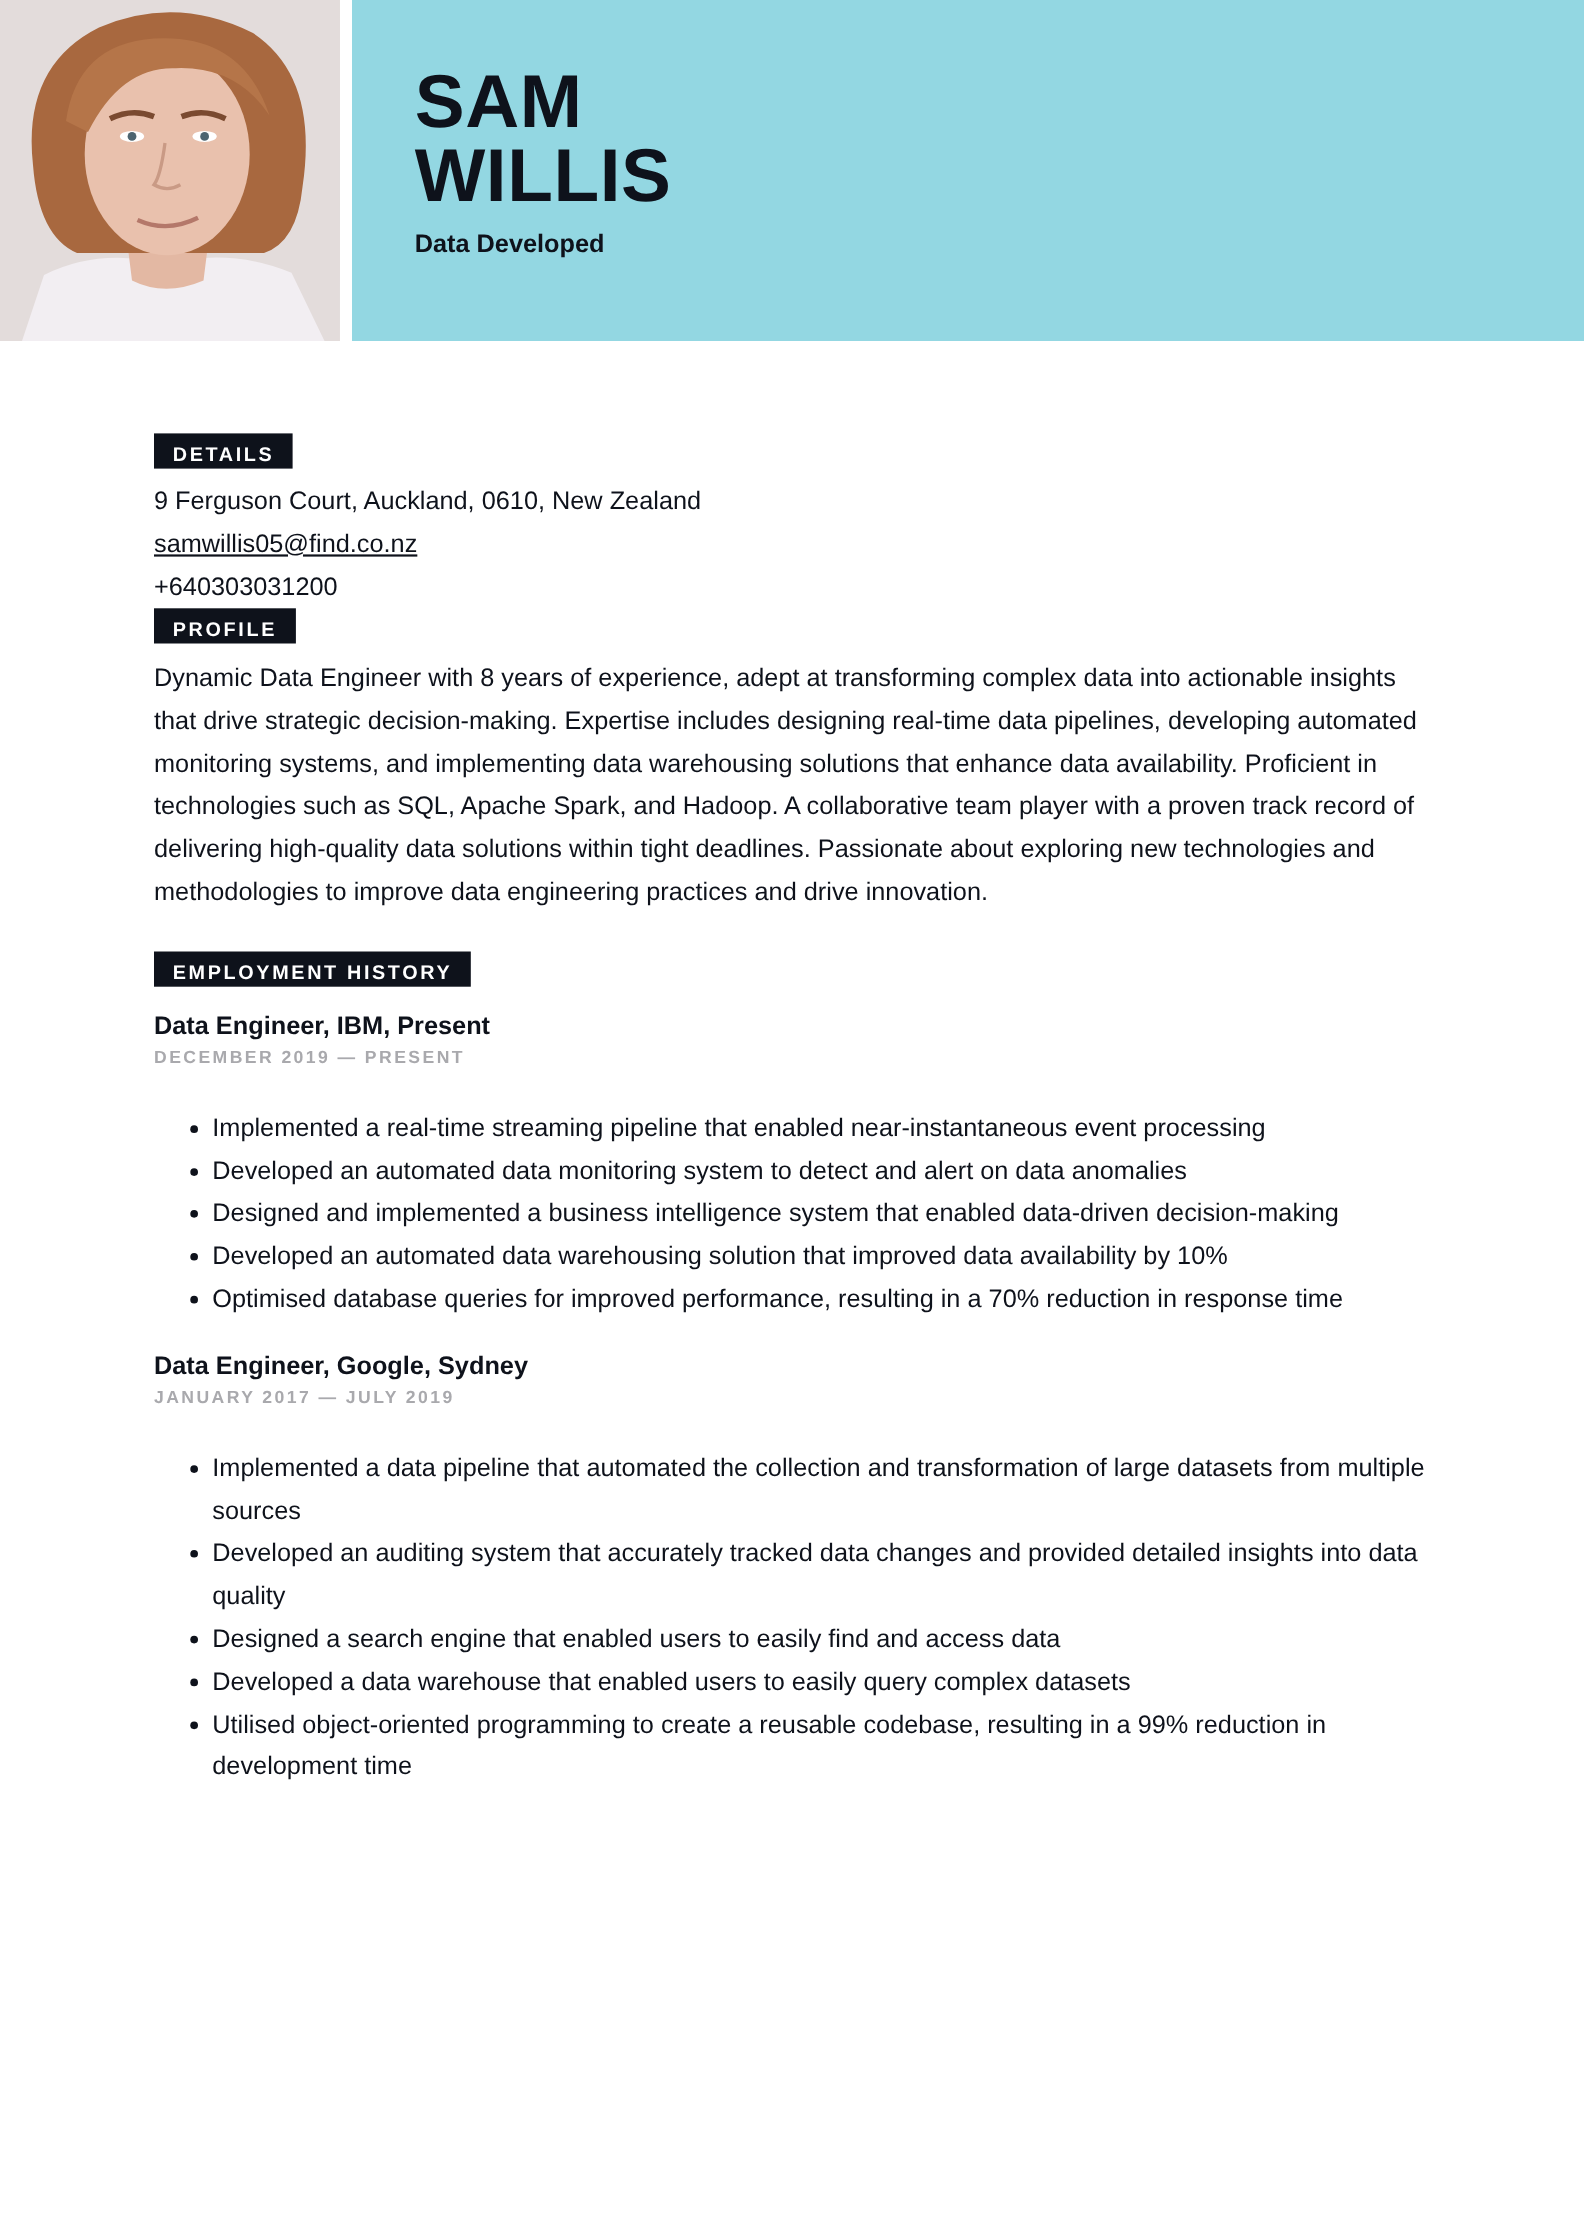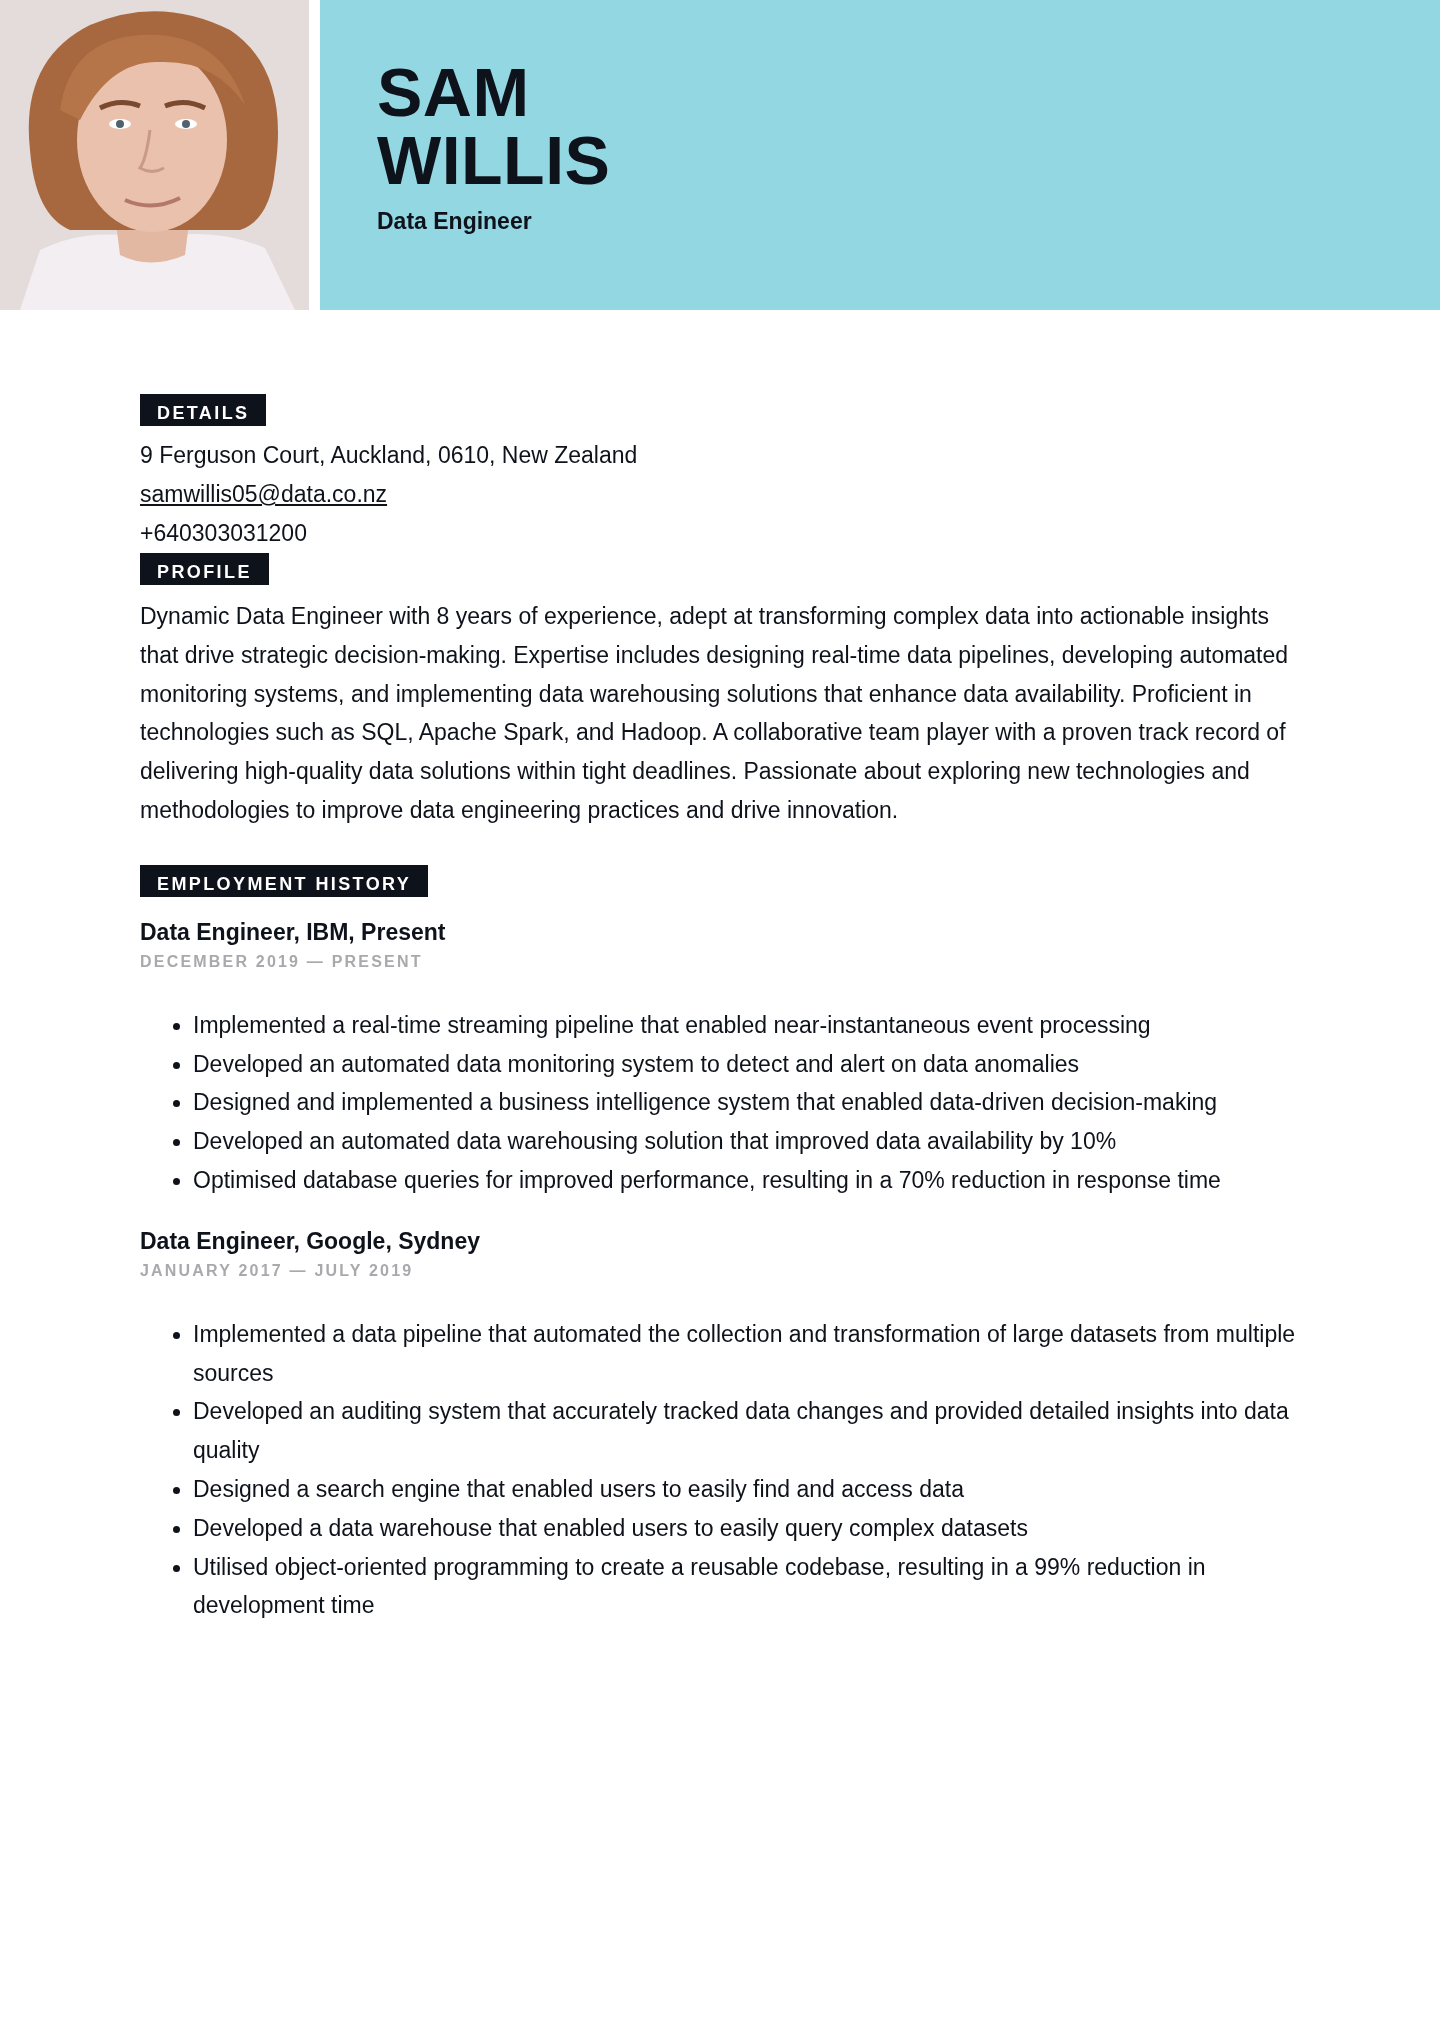--- a/index.html
+++ b/index.html
@@ -60,30 +60,30 @@
       <path d="M150 130 Q146 160 140 168 Q152 175 164 168" stroke="#c99a85" stroke-width="3" fill="none"></path>
 
       <path d="M125 200 Q152 212 180 198" stroke="#b4786a" stroke-width="4" fill="none"></path>
     </svg>
   </div>
   <div class="band">
     <div class="name">
       <div>SAM</div>
       <div>WILLIS</div>
     </div>
-    <div class="jobtitle">Data Engineer</div>
+    <div class="jobtitle">Data Developed</div>
   </div>
 </div>
 
 <div class="content">
   <section class="section">
     <div class="badge">Details</div>
     <div class="details">
       <div class="line">9 Ferguson Court, Auckland, 0610, New Zealand</div>
-      <div class="line"><a>samwillis05@data.co.nz</a></div>
+      <div class="line"><a>samwillis05@find.co.nz</a></div>
       <div class="line">+640303031200</div>
     </div>
   </section>
 
   <section class="section">
     <div class="badge">Profile</div>
     <p class="profile-text">Dynamic Data Engineer with 8 years of experience, adept at transforming complex data into actionable insights that drive strategic decision-making. Expertise includes designing real-time data pipelines, developing automated monitoring systems, and implementing data warehousing solutions that enhance data availability. Proficient in technologies such as SQL, Apache Spark, and Hadoop. A collaborative team player with a proven track record of delivering high-quality data solutions within tight deadlines.  Passionate about exploring new technologies and methodologies to improve data engineering practices and drive innovation.</p>
   </section>
 
   <section class="section">

